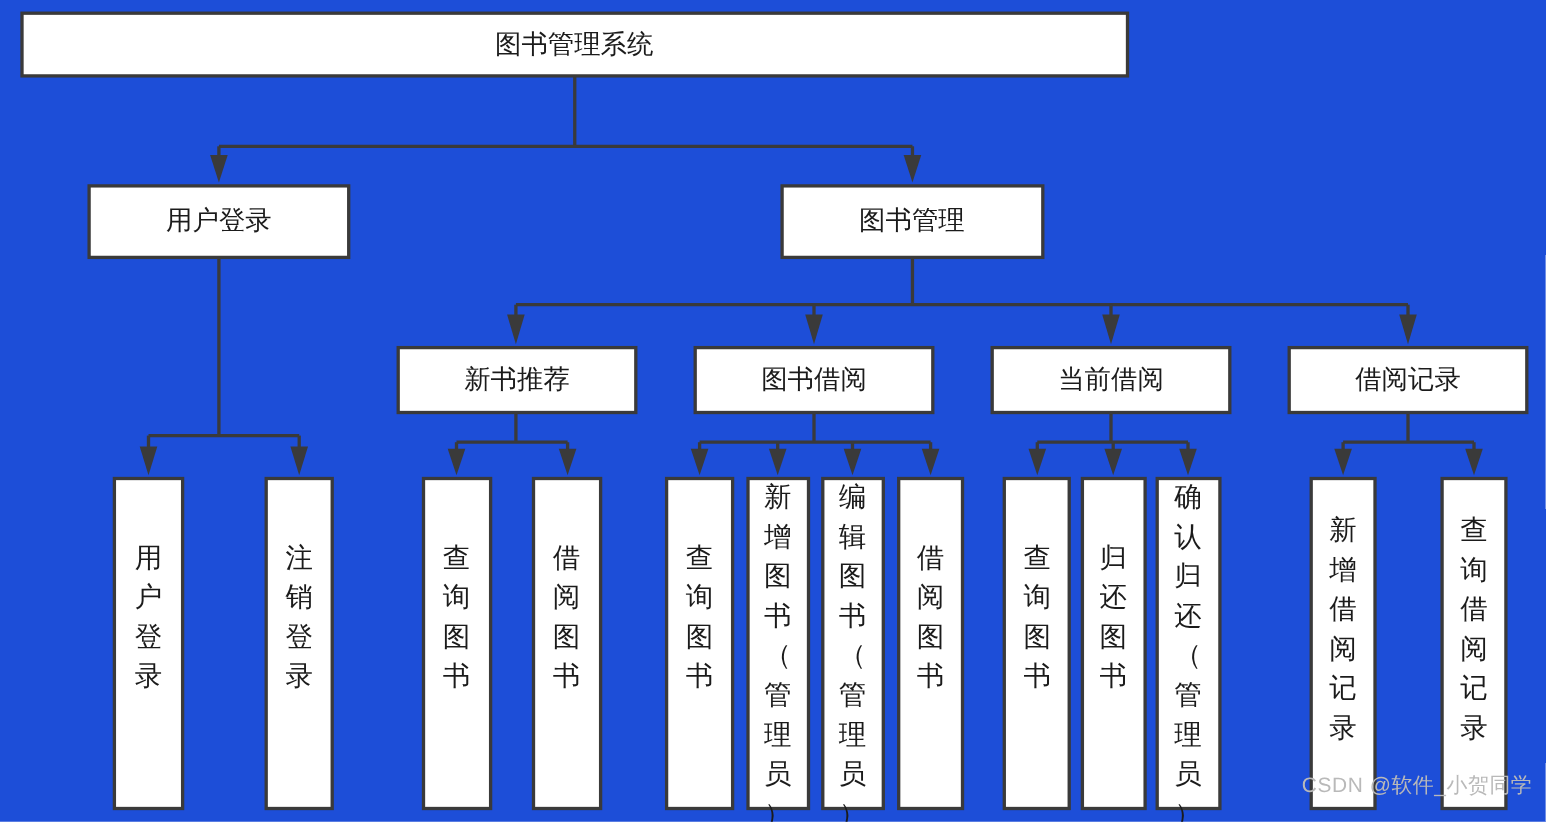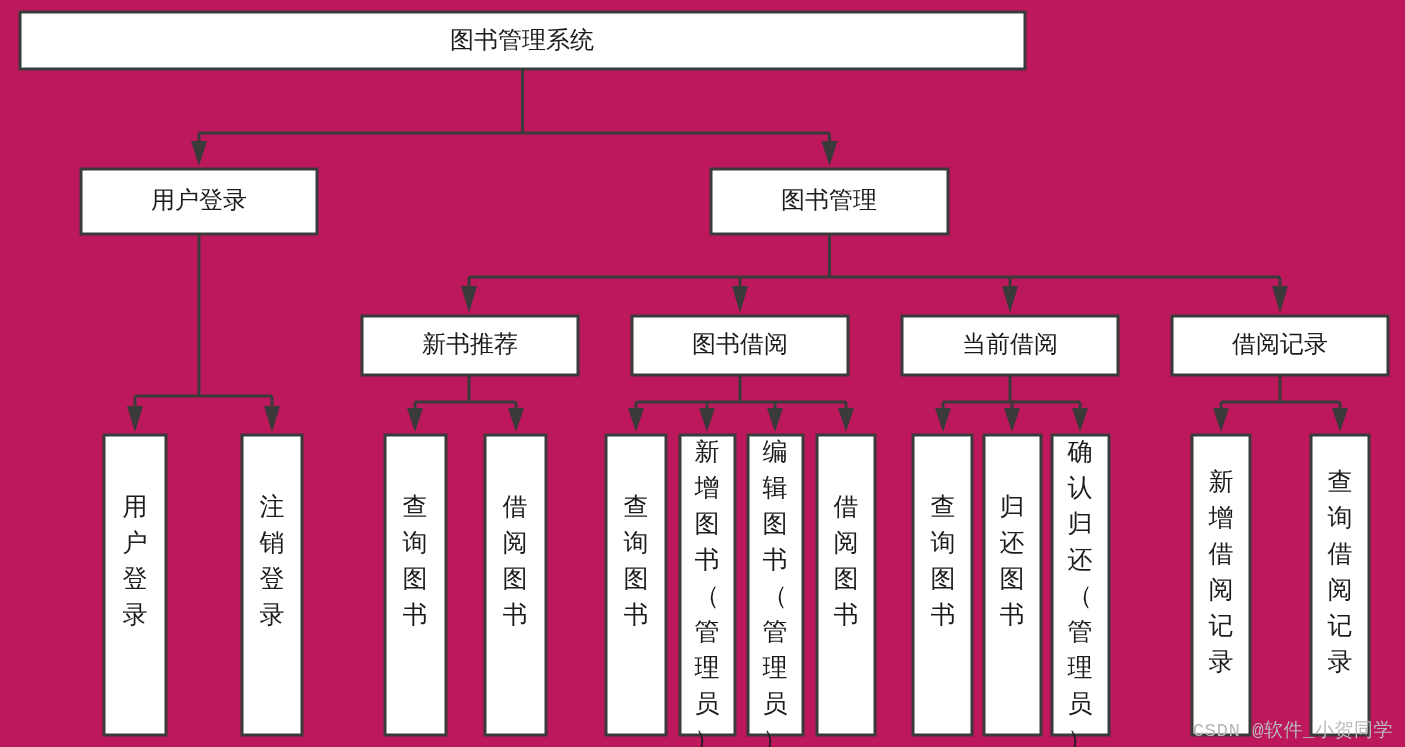--- a/index.html
+++ b/index.html
@@ -10,21 +10,21 @@
   body {
     width: 1405px;
     height: 747px;
     font-family: "Liberation Sans", sans-serif;
     overflow: hidden;
   }
   #diagram-root {
     position: relative;
     width: 1405px;
     height: 747px;
-    background: #be185d;
+    background: #1d4ed8;
   }
   svg.diagram {
     position: absolute;
     top: 0;
     left: 0;
     width: 1405px;
     height: 747px;
     display: block;
   }
   .node-rect {
@@ -52,22 +52,22 @@
   }
   .node-label-v {
     font-family: "Liberation Sans", sans-serif;
     font-size: 25px;
     fill: #1b1b1b;
     text-anchor: middle;
   }
   .watermark-text {
     position: absolute;
     right: 12px;
-    bottom: 4px;
-    font-family: Liberation Mono, monospace;
+    bottom: 20px;
+    font-family: Liberation Sans, sans-serif;
     font-size: 19px;
     color: #b9b9b9;
     letter-spacing: 0.5px;
     white-space: nowrap;
     user-select: none;
   }
 </style>
 </head>
 <body>
 

